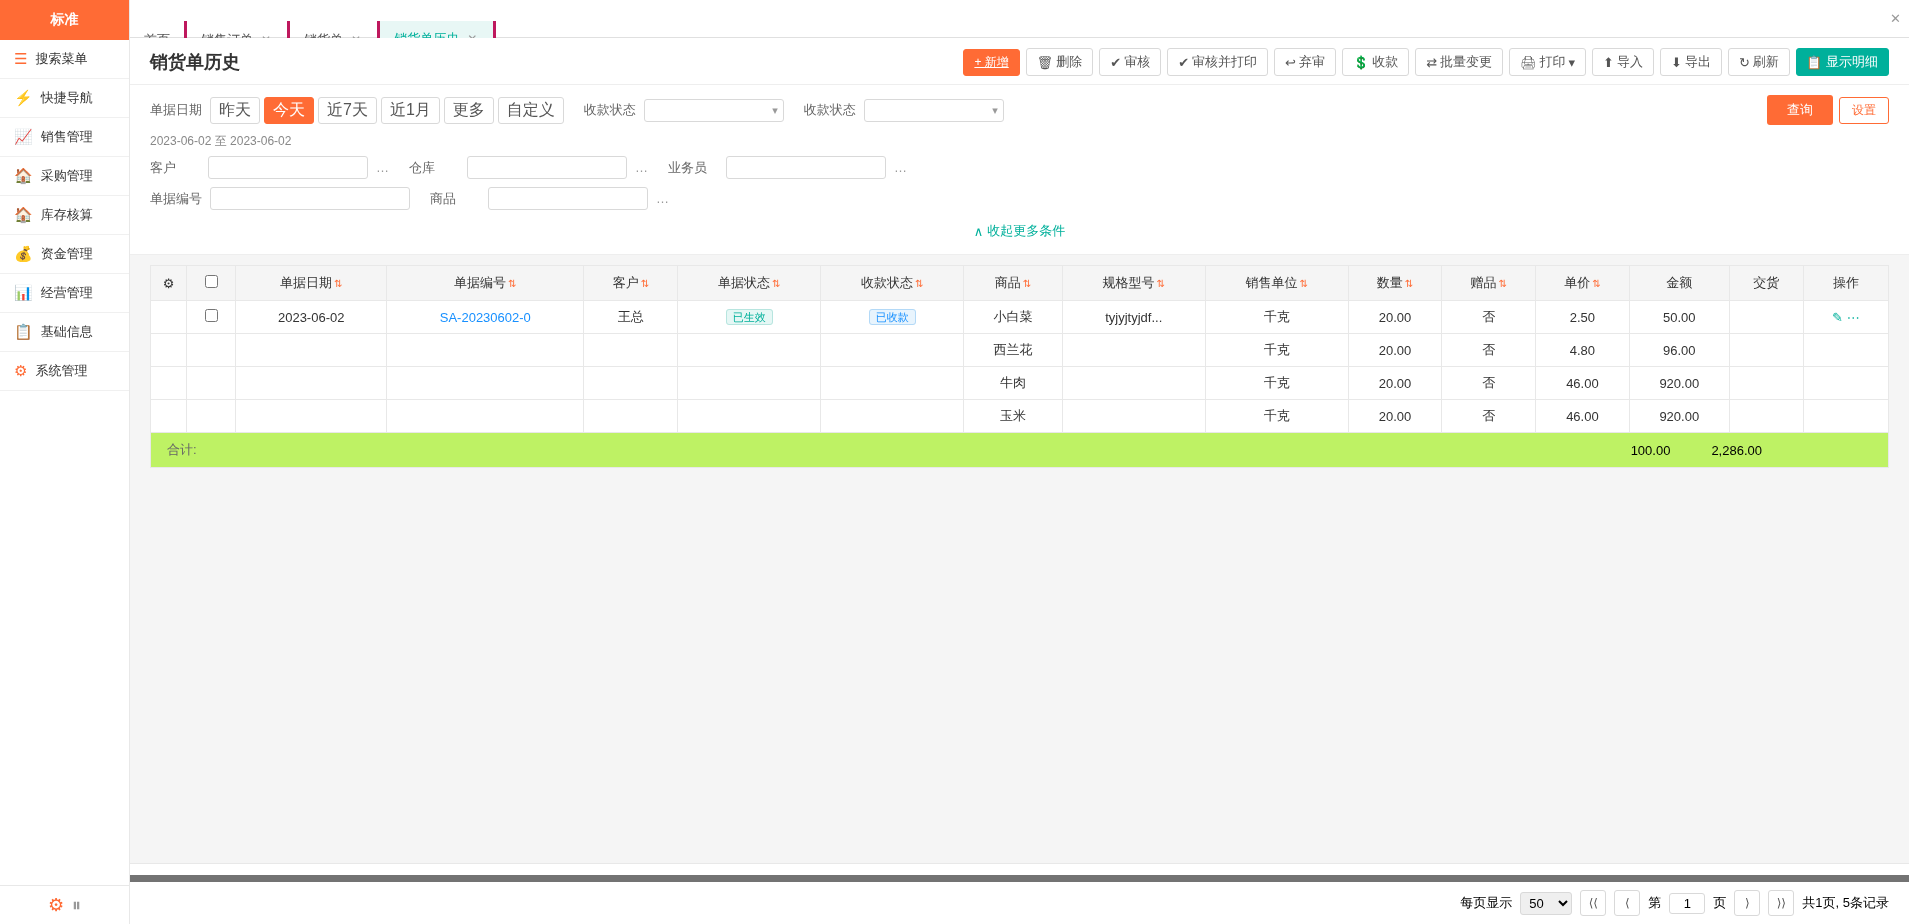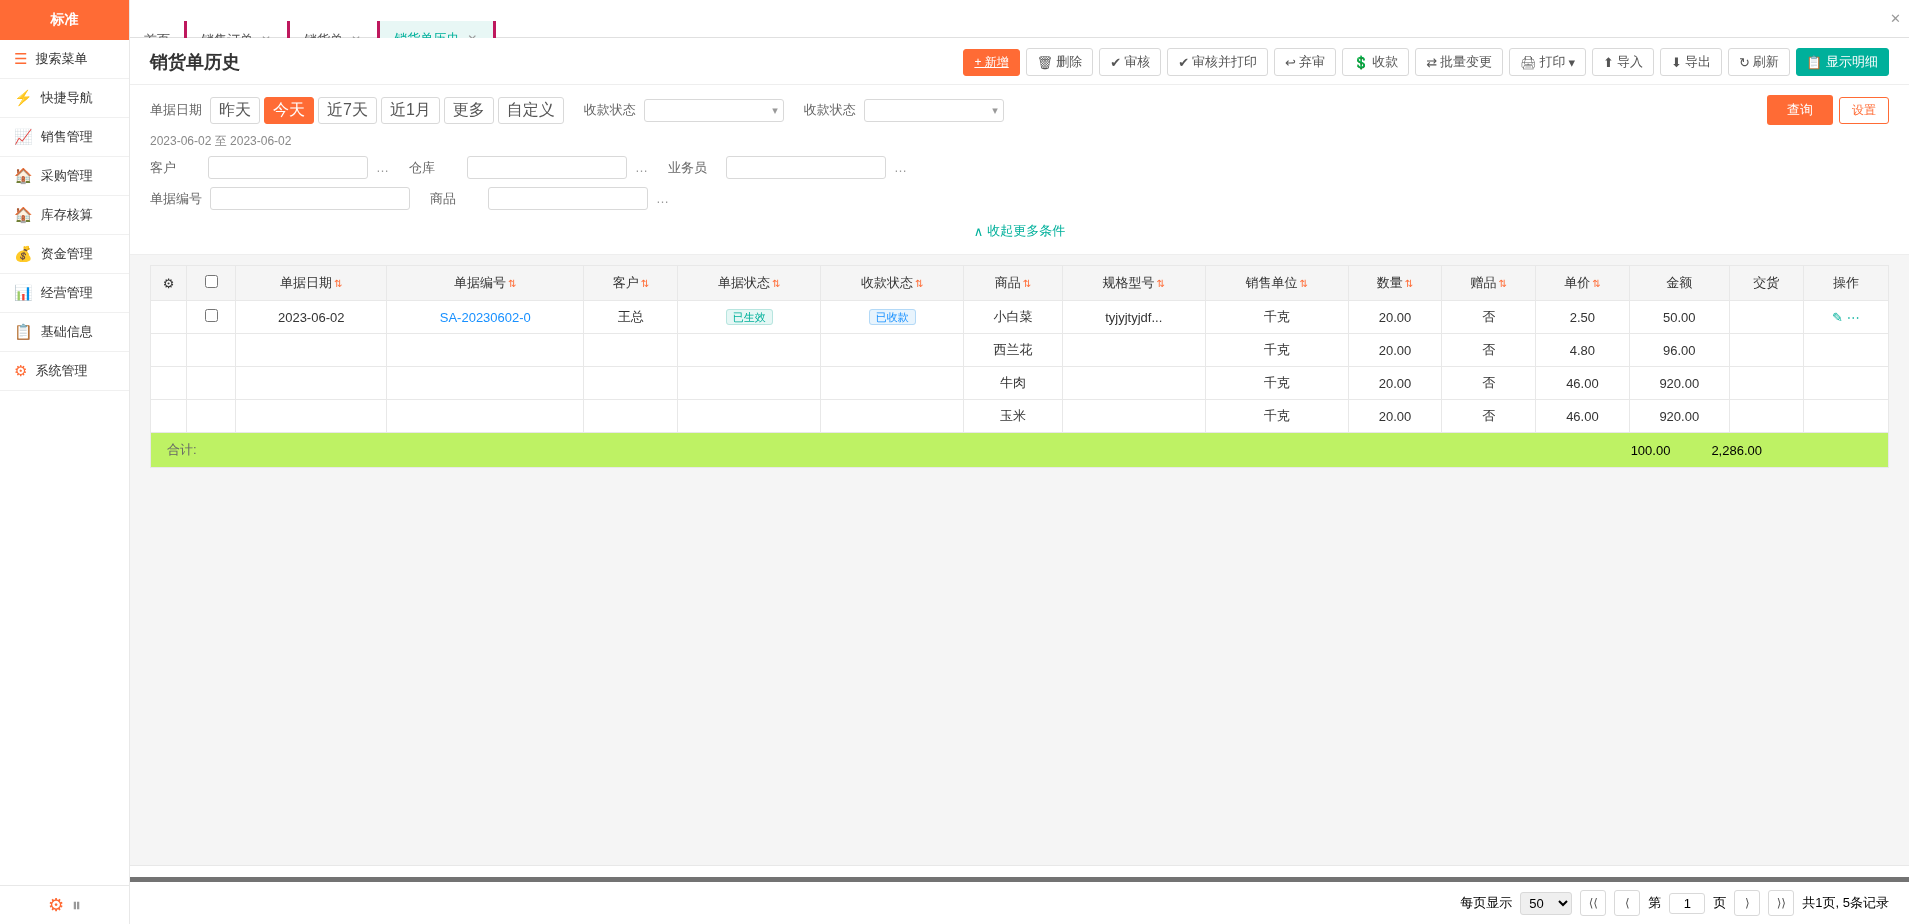--- a/index.html
+++ b/index.html
@@ -317,21 +317,21 @@
       display: flex;
       flex: 1;
       justify-content: flex-end;
       gap: 41px;
       padding-right: 120px;
     }
 
     
     .pagination-bar {
       background: #fff;
-      border-top: 5px solid #737373;
+      border-top: 7px solid #737373;
       padding: 8px 20px;
       display: flex;
       align-items: center;
       justify-content: flex-end;
       gap: 8px;
       flex-shrink: 0;
     }
     .page-size-select {
       border: 1px solid #d9d9d9;
       border-radius: 3px;

